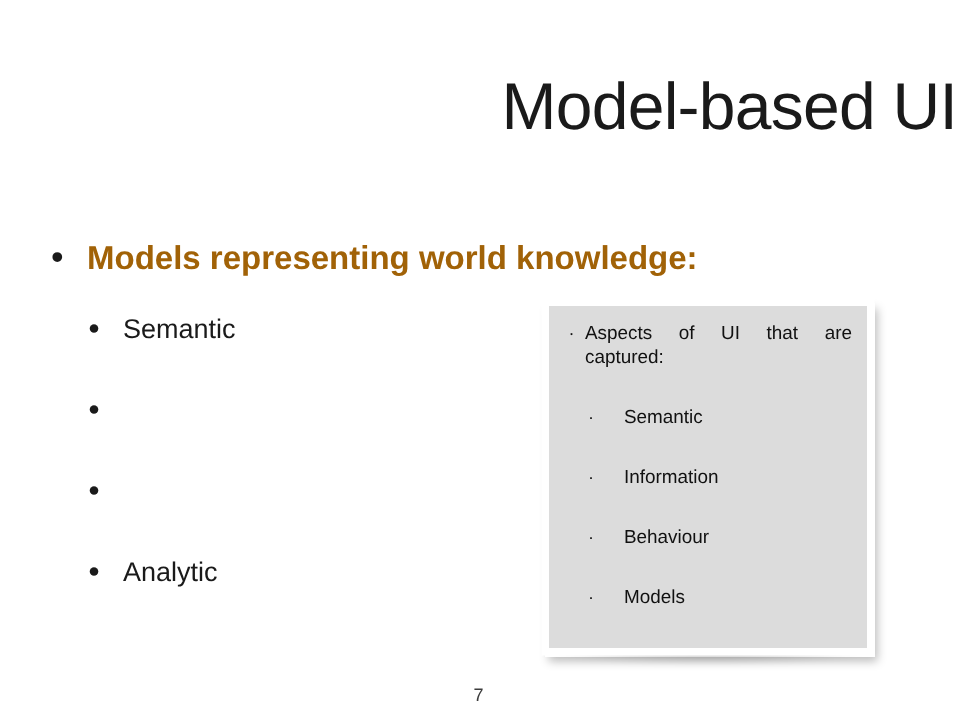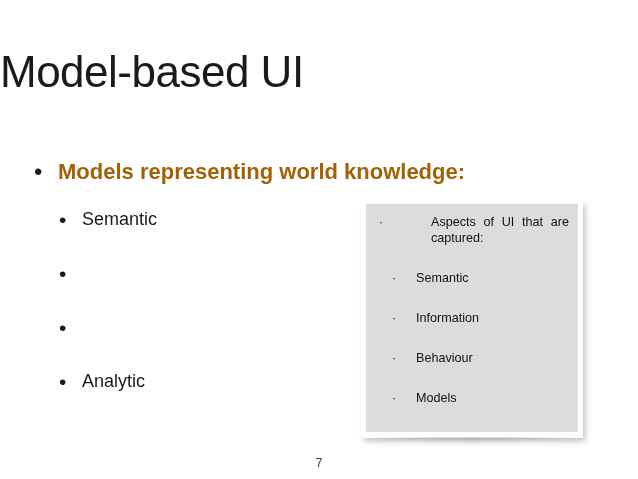--- a/index.html
+++ b/index.html
@@ -21,21 +21,21 @@
     height: 479px;
     background: #ffffff;
   }
 
   
   .slide-title {
     position: absolute;
     left: 0;
     top: 46px;
     width: 638px;
-    text-align: left;
+    text-align: right;
     font-size: 44px;
     font-weight: 300;
     letter-spacing: -0.5px;
     line-height: 52px;
     color: #1a1a1a;
     white-space: nowrap;
   }
 
   
   .bullets {
@@ -156,21 +156,20 @@
   .panel-head {
     margin-bottom: 24px;
   }
   .panel-head .p-dot {
     width: 18px;
   }
   .panel-head .p-text {
     text-align: justify;
     text-align-last: left;
     width: 178px;
-    margin-left: 41px;
   }
   .panel-head .p-text .line1 {
     display: block;
     text-align: justify;
     text-align-last: justify;
     white-space: normal;
   }
   .panel-head .p-text .line2 {
     display: block;
   }

